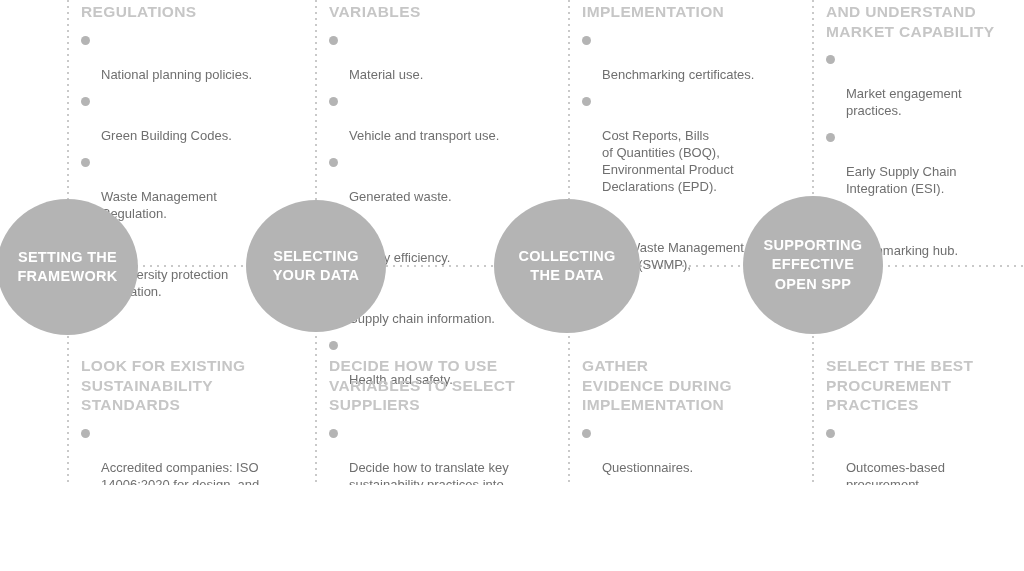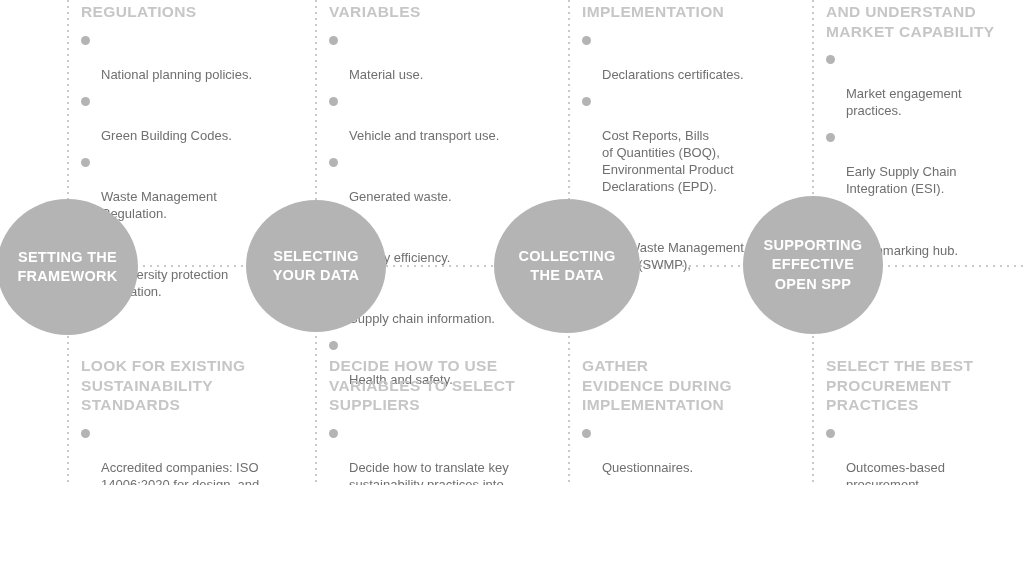--- a/index.html
+++ b/index.html
@@ -172,21 +172,21 @@
         <span>Health and safety.</span>
       </li>
     </ul>
   </div>
 
   <div class="col col-top" style="left:582px; top:2px; width:210px;">
     <div class="col-heading">IMPLEMENTATION</div>
     <ul class="bullets">
       <li class="bullet">
         <span class="dot"></span>
-        <span>Declarations certificates.</span>
+        <span>Benchmarking certificates.</span>
       </li>
       <li class="bullet">
         <span class="dot"></span>
         <span>Cost Reports, Bills
 of Quantities (BOQ),
 Environmental Product
 Declarations (EPD).</span>
       </li>
       <li class="bullet">
         <span class="dot"></span>

